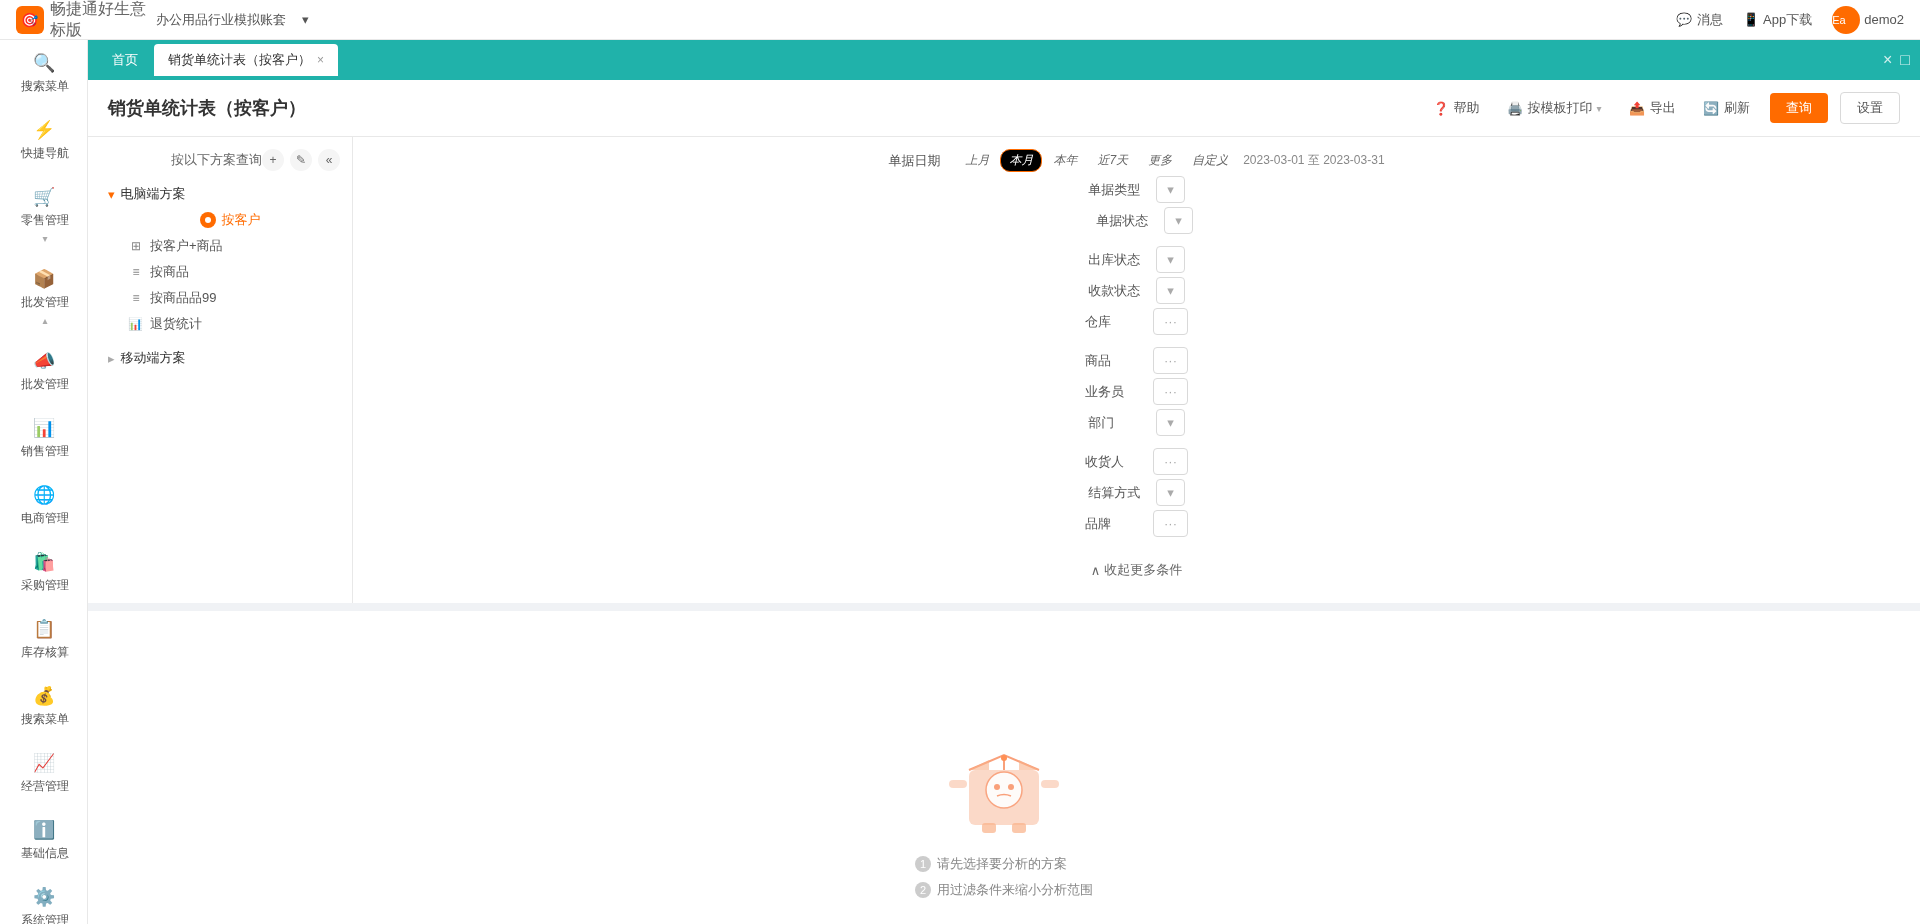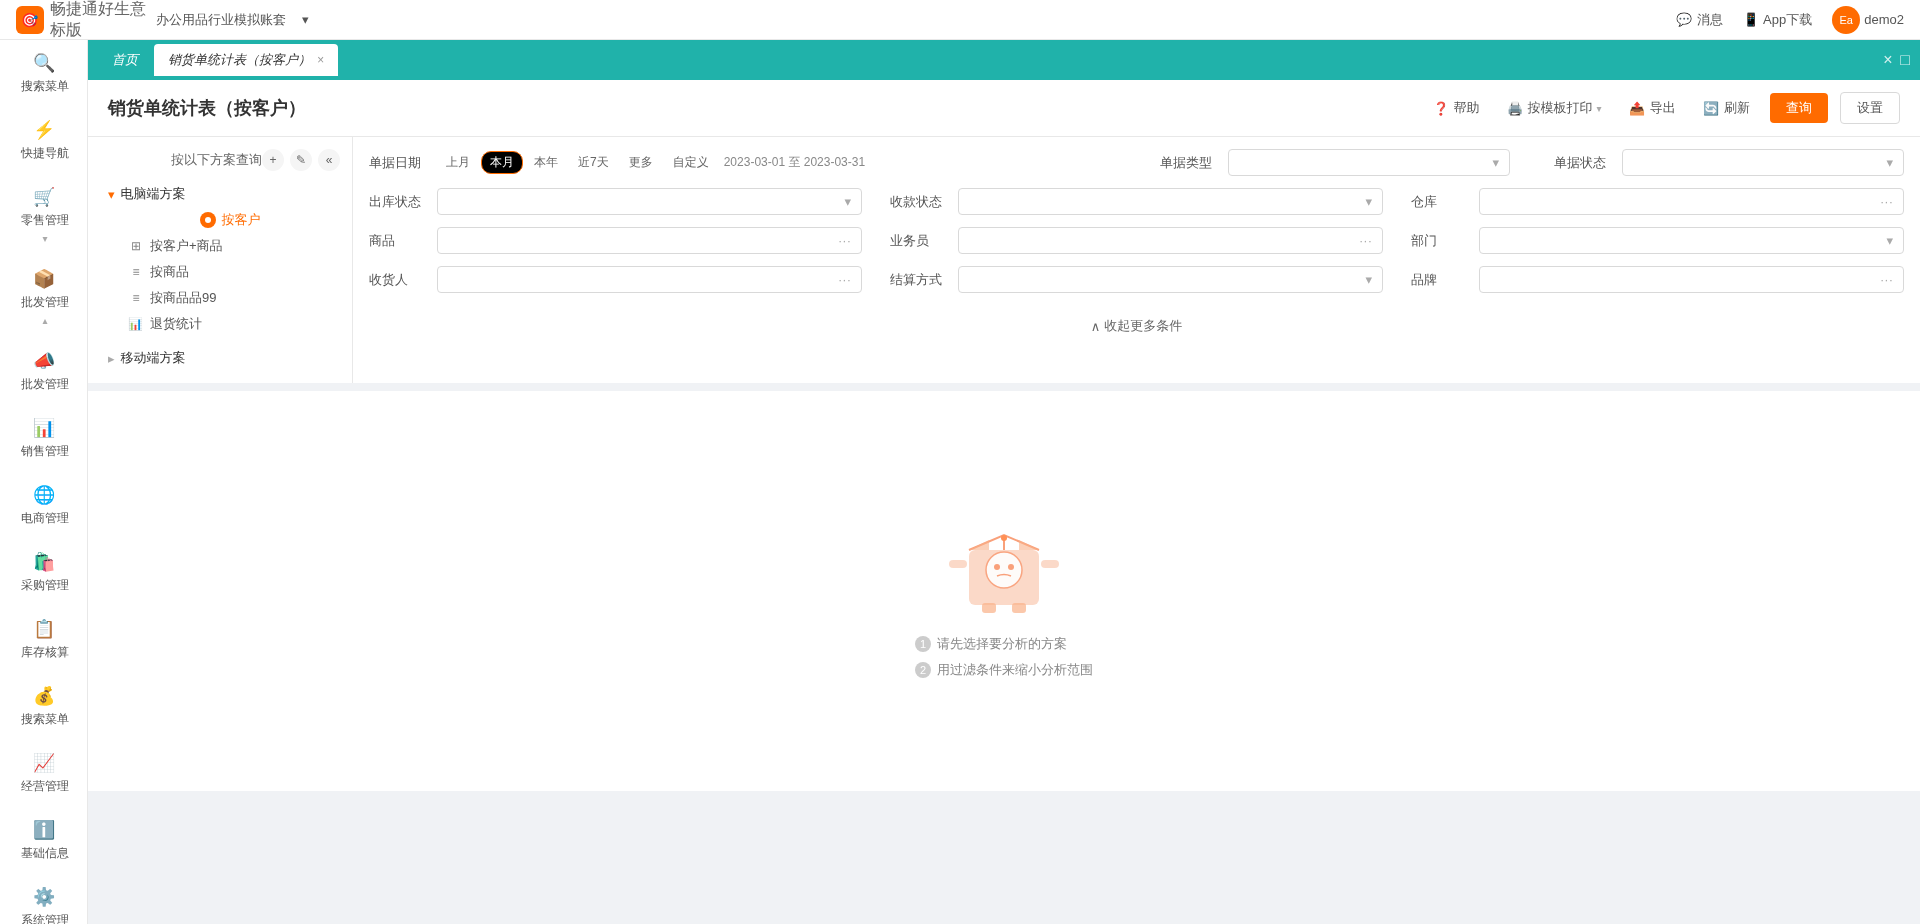--- a/index.html
+++ b/index.html
@@ -7,35 +7,35 @@
 
     
     .app-container { display: flex; flex-direction: column; height: 924px; width: 1920px; }
     .top-bar { height: 40px; background: #fff; display: flex; align-items: center; justify-content: space-between; padding: 0 16px; border-bottom: 1px solid #e8e8e8; flex-shrink: 0; }
     .top-bar-left { display: flex; align-items: center; gap: 10px; }
     .logo-area { display: flex; align-items: center; gap: 6px; }
     .logo-icon { width: 28px; height: 28px; background: #ff6b00; border-radius: 6px; display: flex; align-items: center; justify-content: center; color: white; font-size: 14px; font-weight: bold; }
     .logo-text { font-size: 16px; color: #666; line-height: 1.3; }
     .top-bar-right { display: flex; align-items: center; gap: 20px; }
     .top-bar-item { display: flex; align-items: center; gap: 4px; color: #555; cursor: pointer; font-size: 13px; }
-    .avatar { width: 28px; height: 28px; border-radius: 50%; background: #ff6b00; display: flex; align-items: center; justify-content: center; color: white; font-size: 12px; overflow: hidden; }
+    .avatar { width: 28px; height: 28px; border-radius: 50%; background: #ff6b00; display: flex; align-items: center; color: white; font-size: 12px; overflow: hidden; }
 
     
     .main-layout { display: flex; flex: 1; overflow: hidden; }
 
     
     .sidebar { width: 88px; background: #fff; border-right: 1px solid #e8e8e8; display: flex; flex-direction: column; flex-shrink: 0; overflow-y: auto; }
     .sidebar-item { padding: 12px 4px; display: flex; flex-direction: column; align-items: center; gap: 4px; cursor: pointer; color: #555; font-size: 12px; border-left: 3px solid transparent; }
     .sidebar-item-icon { font-size: 18px; }
 
     
     .content-area { flex: 1; display: flex; flex-direction: column; overflow: hidden; }
 
     
-    .tab-bar { height: 40px; background: #20b2aa; display: flex; align-items: center; padding: 0 10px; gap: 2px; flex-shrink: 0; font-style: italic; }
+    .tab-bar { height: 40px; background: #20b2aa; display: flex; align-items: center; padding: 0 10px; gap: 2px; flex-shrink: 0; }
     .tab { height: 32px; padding: 0 14px; border-radius: 4px 4px 0 0; display: flex; align-items: center; gap: 6px; cursor: pointer; font-size: 13px; color: rgba(255,255,255,0.8); background: rgba(255,255,255,0.15); }
     .tab.active { background: #fff; color: #333; border-radius: 4px 4px 0 0; }
     .tab-home { background: transparent; color: #fff; }
     .tab-close { color: #999; font-size: 12px; cursor: pointer; }
     .tab-bar-actions { margin-left: auto; display: flex; align-items: center; gap: 8px; }
     .tab-bar-btn { color: rgba(255,255,255,0.8); cursor: pointer; font-size: 16px; }
 
     
     .page-content { flex: 1; background: #f0f2f5; overflow-y: auto; padding: 0; }
 
@@ -57,24 +57,24 @@
     .icon-btn { width: 22px; height: 22px; border-radius: 50%; background: #f5f5f5; display: flex; align-items: center; justify-content: center; cursor: pointer; color: #666; font-size: 12px; }
 
     .scheme-item { display: flex; align-items: center; gap: 6px; padding: 4px 8px; cursor: pointer; border-radius: 4px; color: #333; font-size: 13px; }
     .scheme-sub { padding-left: 20px; }
     .scheme-sub-item { display: flex; align-items: center; gap: 6px; padding: 4px 8px; cursor: pointer; border-radius: 4px; color: #555; font-size: 13px; }
     .scheme-sub-item.active { color: #ff6b00; justify-content: center; }
     .scheme-icon { width: 16px; height: 16px; display: flex; align-items: center; justify-content: center; font-size: 12px; color: #888; }
 
     
     .right-filter { flex: 1; padding: 12px 16px; }
-    .filter-row { display: flex; align-items: center; gap: 28px; margin-bottom: 12px; }
+    .filter-row { display: flex; align-items: center; gap: 4px; margin-bottom: 12px; flex-direction: column; }
     .filter-item { display: flex; align-items: center; gap: 8px; flex: 1; }
     .filter-label { font-size: 13px; color: #555; white-space: nowrap; min-width: 60px; }
-    .date-pill { display: flex; gap: 2px; }
+    .date-pill { display: flex; gap: 2px; font-style: italic; }
     .date-btn { padding: 2px 8px; border-radius: 10px; font-size: 12px; cursor: pointer; color: #666; border: 1px solid transparent; }
     .date-btn.active { background: #000000; color: white; border-color: #ff6b00; }
     .date-range-text { font-size: 12px; color: #888; }
 
     .select-control { flex: 1; border: 1px solid #d9d9d9; border-radius: 4px; padding: 5px 10px; background: #fff; display: flex; align-items: center; justify-content: space-between; cursor: pointer; font-size: 13px; color: #999; }
     .select-dots { color: #aaa; cursor: pointer; }
     .select-arrow { color: #aaa; }
 
     
     .collapse-row { display: flex; justify-content: center; padding: 8px 0; }

